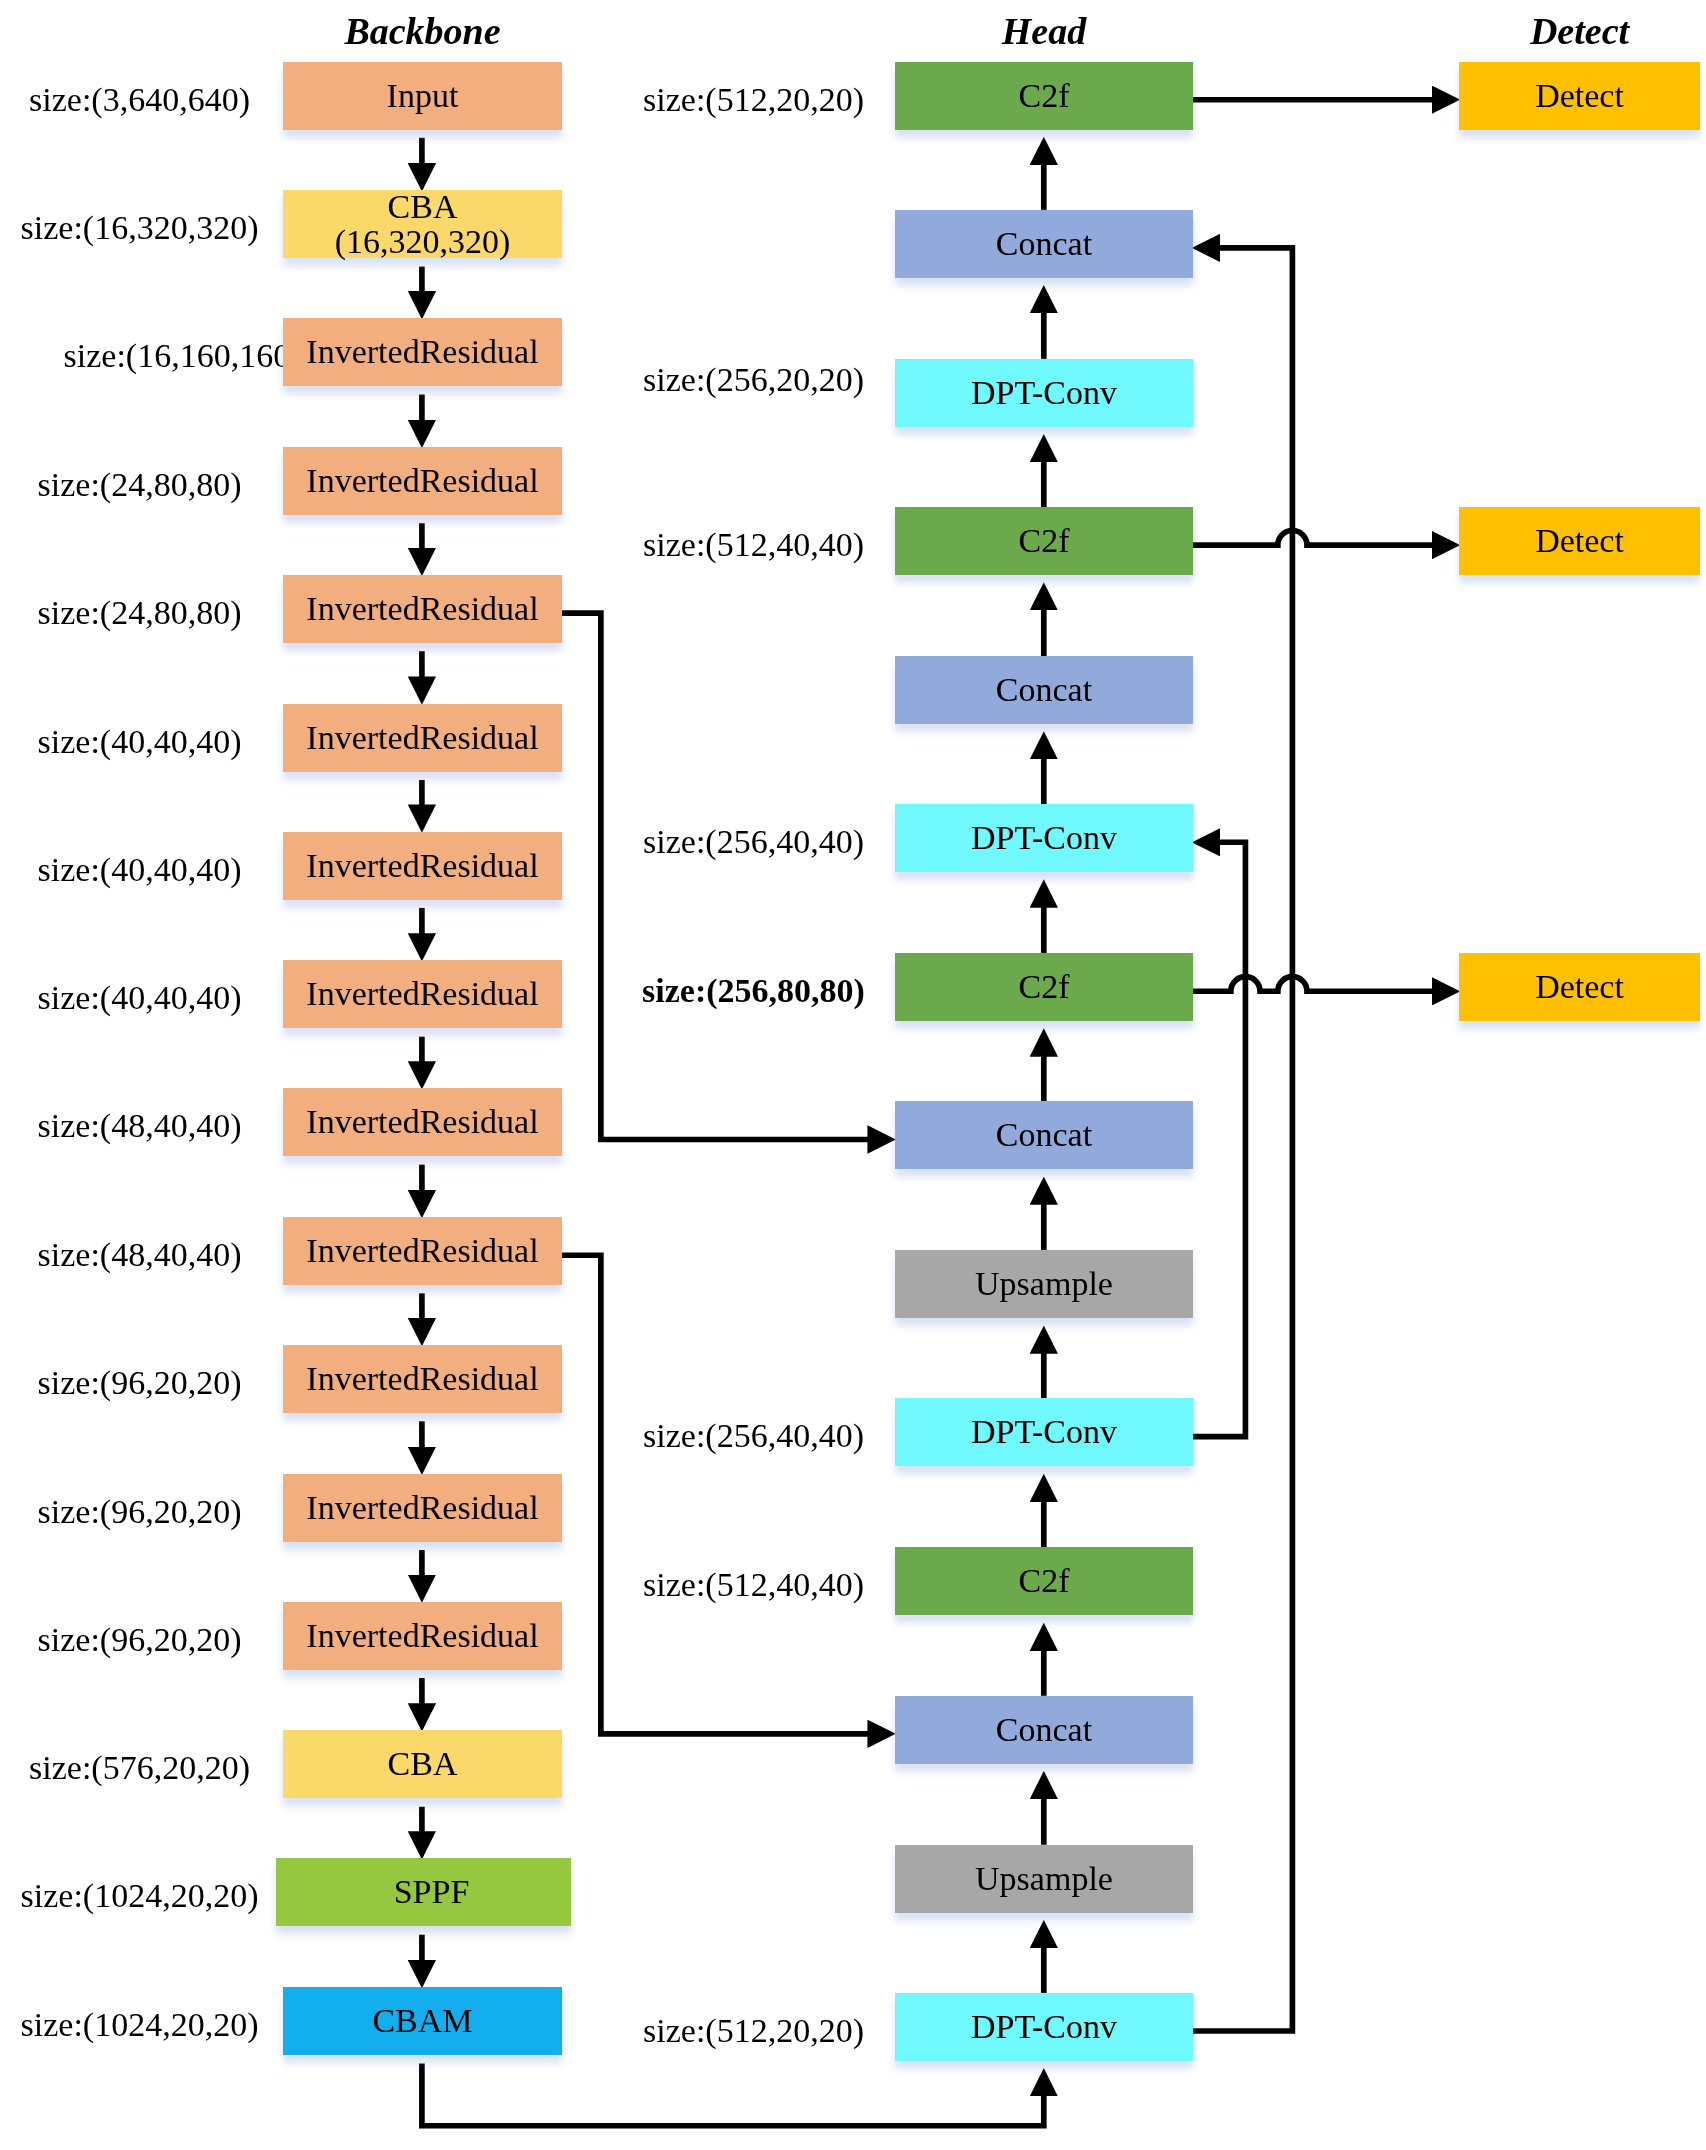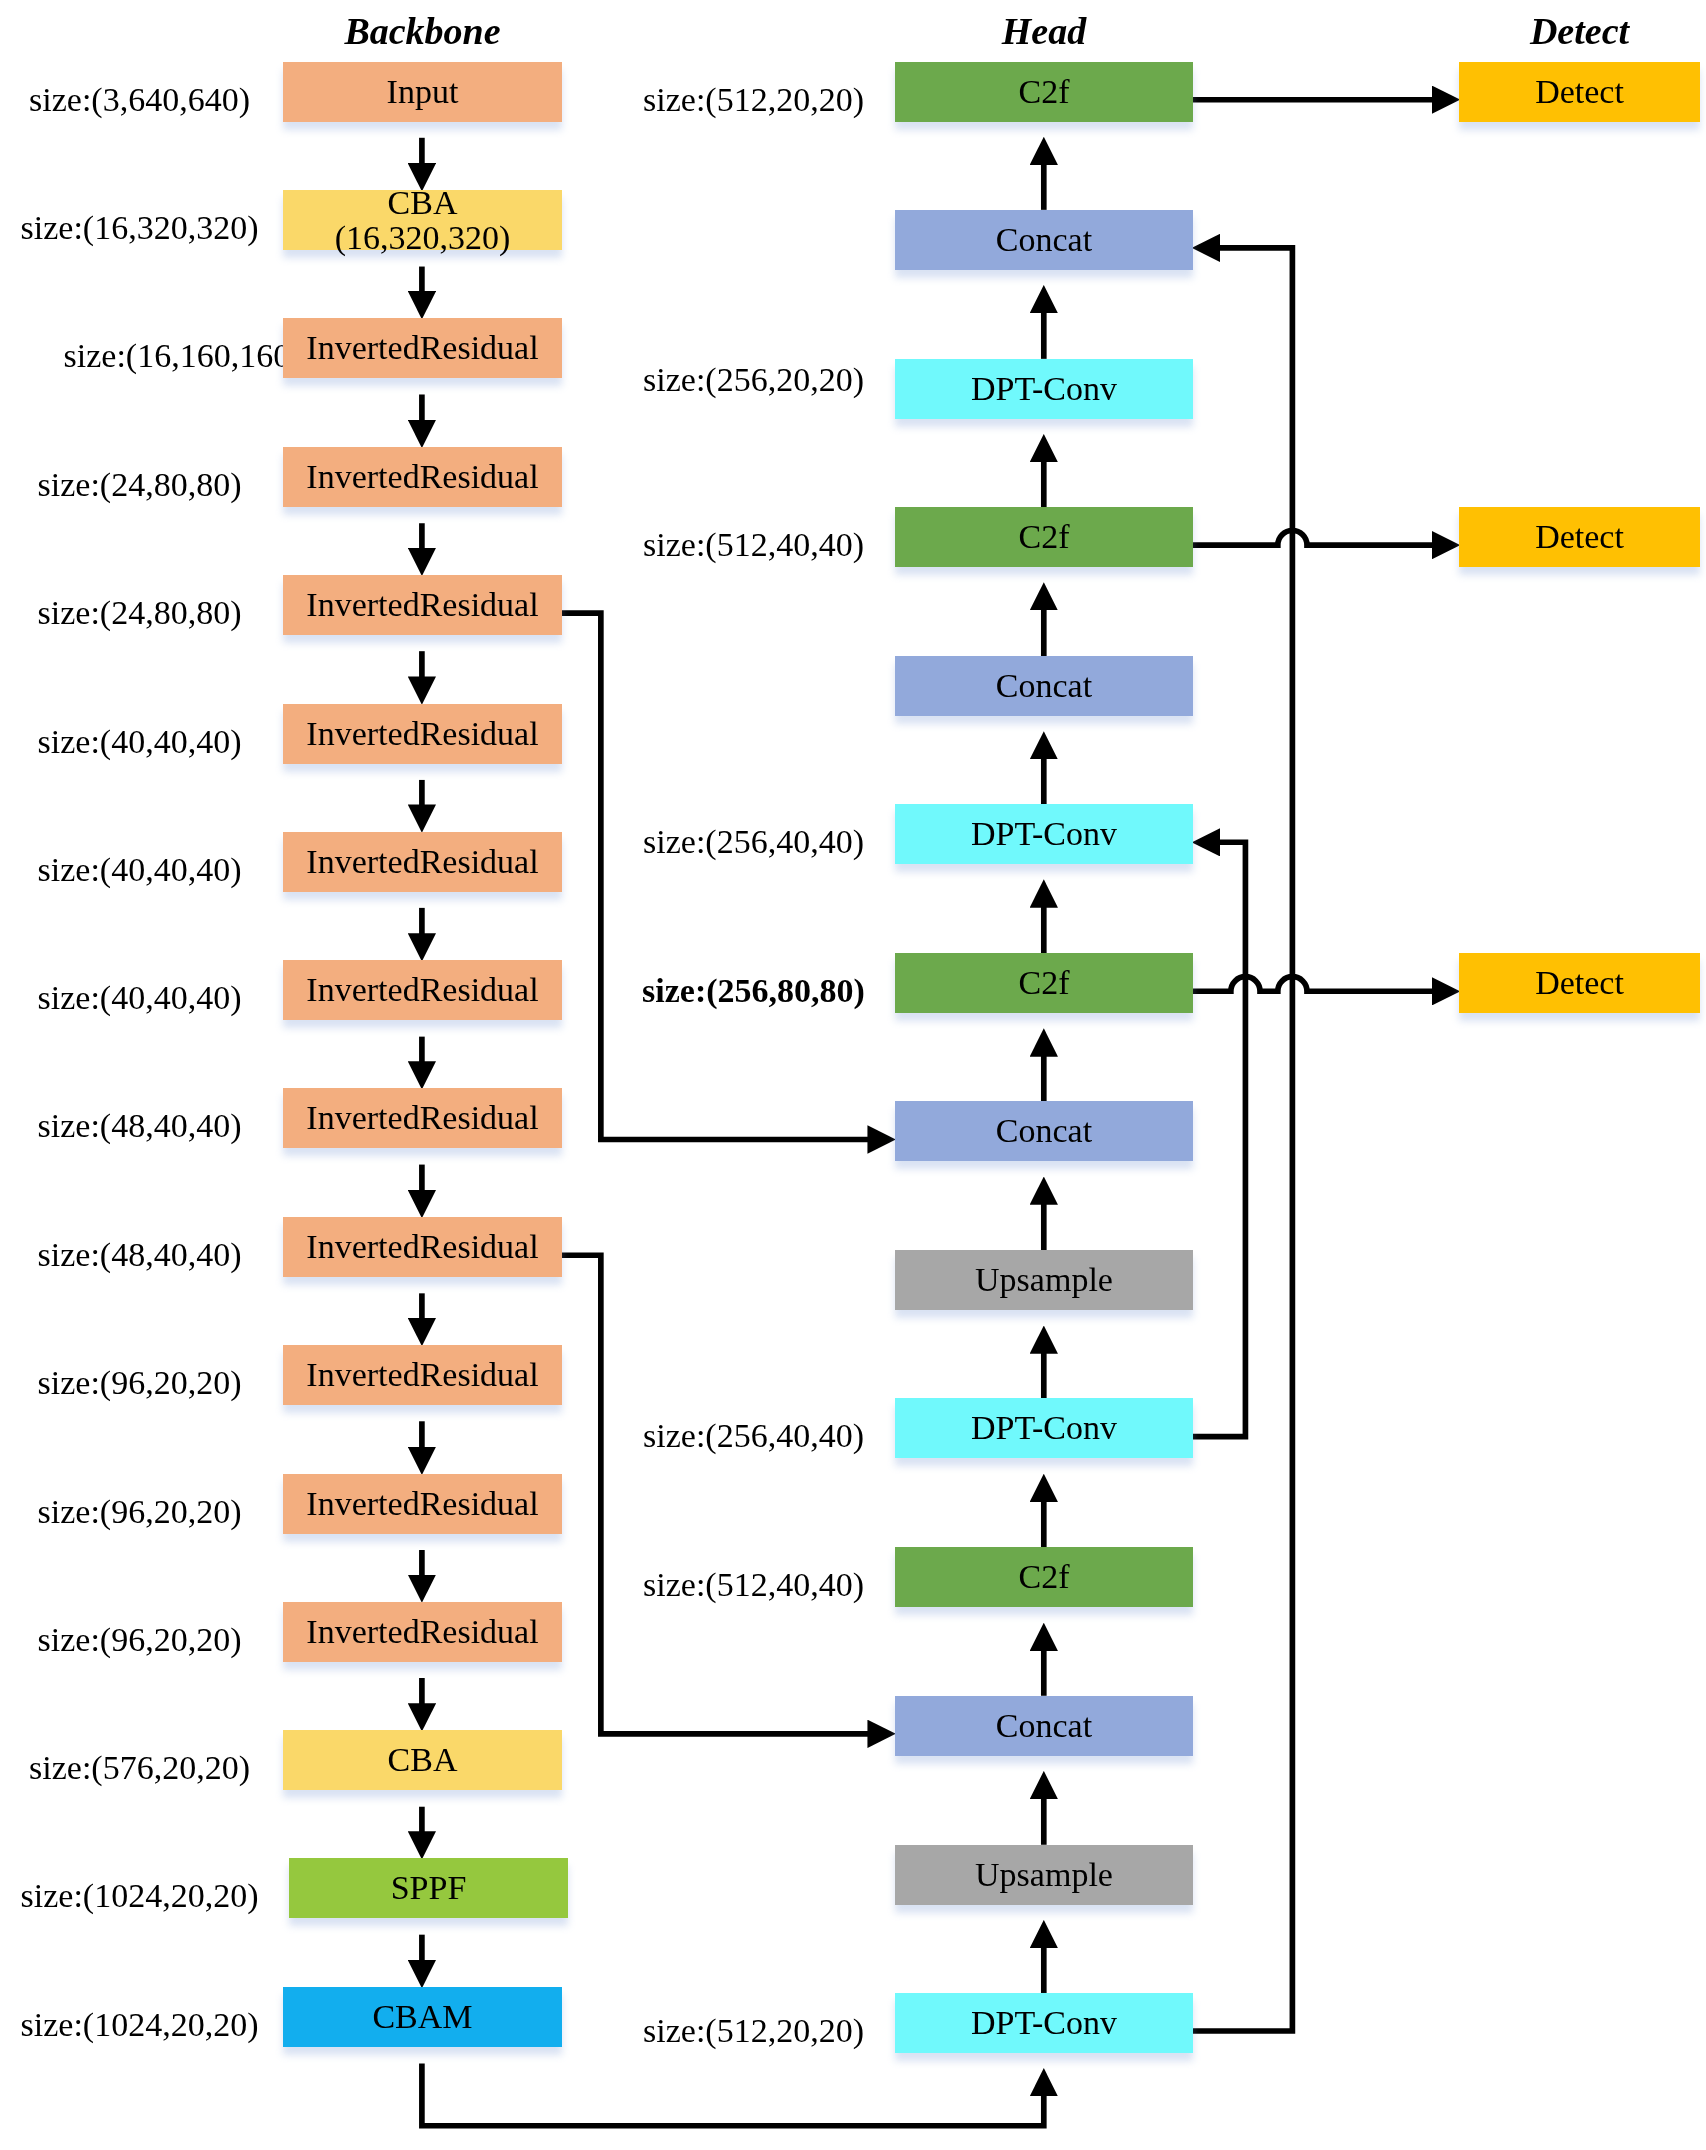--- a/index.html
+++ b/index.html
@@ -1,21 +1,21 @@
 <!DOCTYPE html>
 <html style="font-size:13px"><head>
 <meta charset="utf-8">
 <style>
   html,body{margin:0;padding:0;background:#ffffff;}
   .canvas{position:relative;width:1707px;height:2151px;background:#ffffff;
           font-family:"Liberation Serif","DejaVu Serif",serif;color:#000;overflow:hidden;}
   .wires{position:absolute;left:0;top:0;width:1707px;height:2151px;}
   .col-header{position:absolute;top:6.5px;height:49px;display:flex;align-items:center;justify-content:center;
               font-size:38px;font-weight:bold;font-style:italic;}
-  .node{position:absolute;height:60px;display:flex;flex-direction:column;align-items:center;justify-content:center;
+  .node{position:absolute;height:68px;display:flex;flex-direction:column;align-items:center;justify-content:center;
         font-size:34px;line-height:1.04;text-align:center;
         box-shadow:0 8px 7.3px rgba(130,160,215,0.30);}
   .size-label{position:absolute;left:0;width:279px;height:76px;display:flex;align-items:center;justify-content:center;
               font-size:34px;white-space:nowrap;}
   .size-label.mid{left:614px;width:279px;}
   .c-orange{background:#F3AE7F;}
   .c-yellow{background:#FAD869;}
   .c-lightgreen{background:#95C83E;}
   .c-azure{background:#12AEEE;}
   .c-green{background:#6CA94C;}
@@ -138,21 +138,21 @@
     </div>
   <div class="node c-orange" style="left:283px;top:1474px;width:279px;">
       <span>InvertedResidual</span>
     </div>
   <div class="node c-orange" style="left:283px;top:1602px;width:279px;">
       <span>InvertedResidual</span>
     </div>
   <div class="node c-yellow" style="left:283px;top:1730px;width:279px;">
       <span>CBA</span>
     </div>
-  <div class="node c-lightgreen" style="left:289px;top:1858px;width:279px;">
+  <div class="node c-lightgreen" style="left:276px;top:1858px;width:279px;padding-left:16px;">
       <span>SPPF</span>
     </div>
   <div class="node c-azure" style="left:283px;top:1987px;width:279px;">
       <span>CBAM</span>
     </div>
 
   <div class="size-label mid" style="top:62px;">size:(512,20,20)</div>
   <div class="size-label mid" style="top:342px;">size:(256,20,20)</div>
   <div class="size-label mid" style="top:507px;">size:(512,40,40)</div>
   <div class="size-label mid" style="top:804px;">size:(256,40,40)</div>

